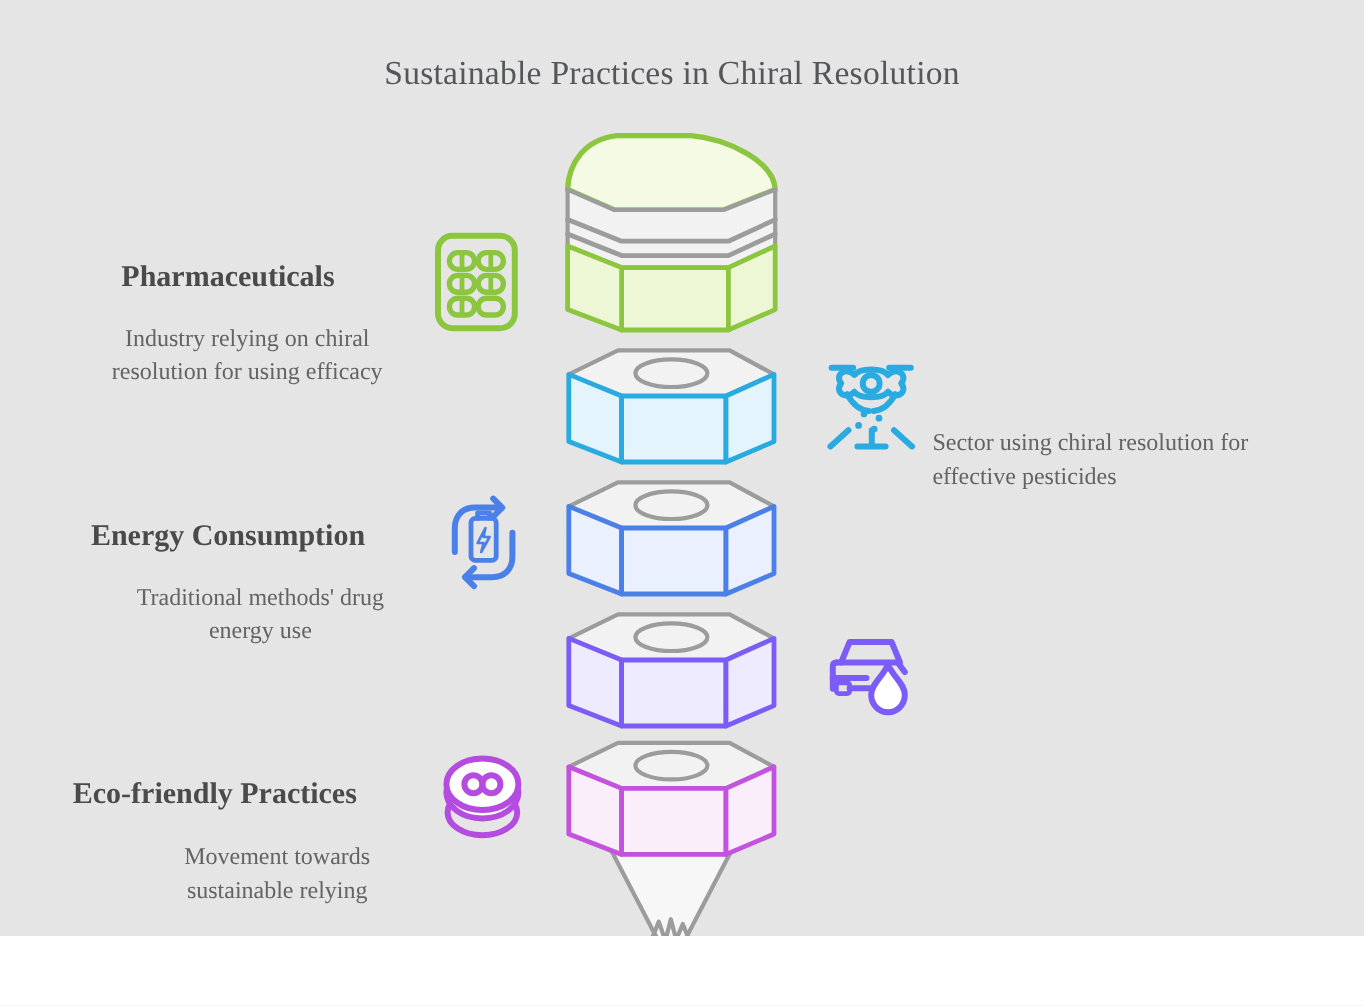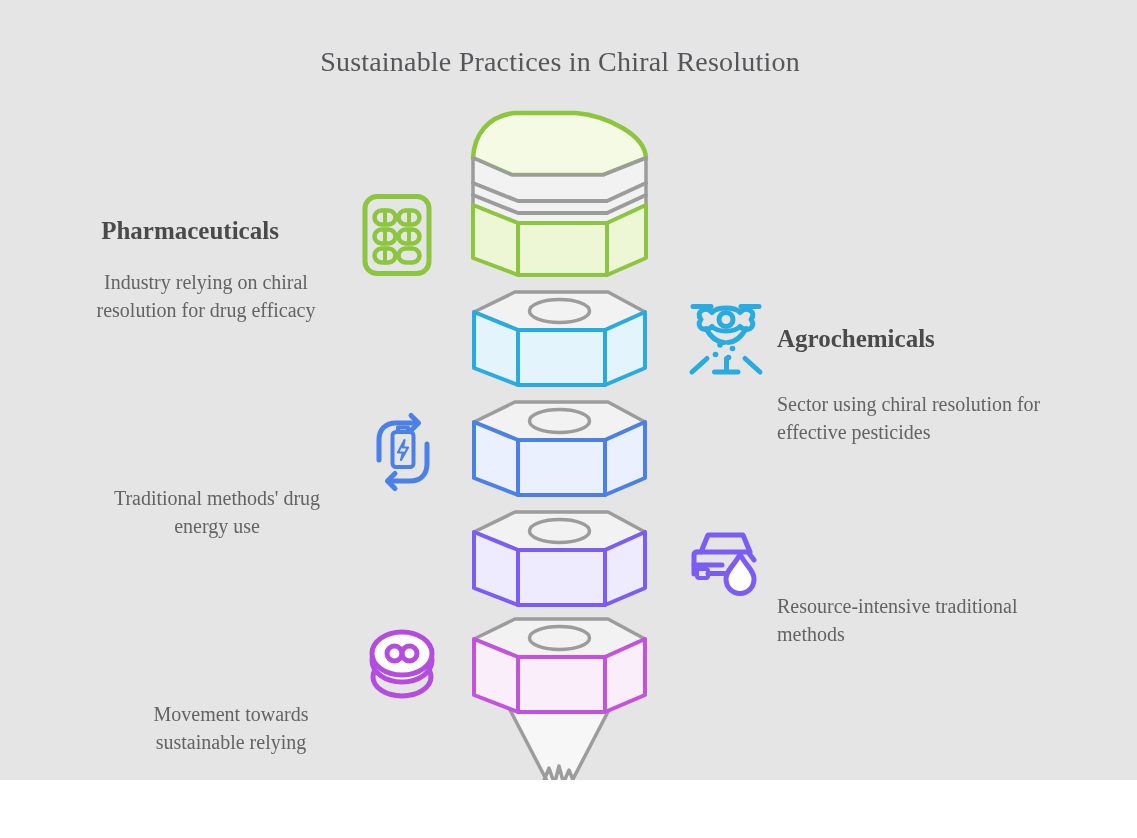--- a/index.html
+++ b/index.html
@@ -66,47 +66,49 @@
     <g stroke-linejoin="round" stroke-linecap="round">
       <path d="M34,539 L75,519 L168,519 L205,539 L165,557 L78,557 Z" stroke-width="3.5" fill="#F2F2F2" stroke="#9C9C9C"></path>
       <ellipse cx="119.5" cy="538" rx="30" ry="11.5" fill="none" stroke-width="3.5" stroke="#9C9C9C"></ellipse>
       <path d="M34,539 L78,557 L78,612 L34,595 Z" stroke-width="4" fill="#FAEEFB" stroke="#C353DF"></path>
       <path d="M78,557 L165,557 L165,612 L78,612 Z" stroke-width="4" fill="#FAEEFB" stroke="#C353DF"></path>
       <path d="M165,557 L205,539 L205,595 L165,612 Z" stroke-width="4" fill="#FAEEFB" stroke="#C353DF"></path>
     </g>
   </svg>
 
   <div class="heading r" style="left:40px; top:217px; width:300px;">Pharmaceuticals</div>
-  <div class="desc r" style="left:70px; top:268px; width:272px;">Industry relying on chiral resolution for drug efficacy</div>
+  <div class="desc r" style="left:70px; top:268px; width:272px;">Industry relying on chiral resolution for using efficacy</div>
   <svg class="abs" style="left:360px; top:191px;" width="74" height="88" viewBox="0 0 74 88">
     <g fill="none" stroke-linecap="round" stroke-linejoin="round" stroke="#8CC63F">
       <rect x="5" y="5.5" width="64" height="77" rx="12" stroke-width="5"></rect>
       <rect x="14.5" y="19.5" width="21" height="14" rx="7" stroke-width="4.5"></rect>
       <rect x="38.5" y="19.5" width="21" height="14" rx="7" stroke-width="4.5"></rect>
       <rect x="14.5" y="38.5" width="21" height="14" rx="7" stroke-width="4.5"></rect>
       <rect x="38.5" y="38.5" width="21" height="14" rx="7" stroke-width="4.5"></rect>
       <rect x="14.5" y="57.5" width="21" height="14" rx="7" stroke-width="4.5"></rect>
       <rect x="38.5" y="57.5" width="21" height="14" rx="7" stroke-width="4.5"></rect>
       <path d="M25,19.5 L25,33.5 M49,19.5 L49,33.5 M25,38.5 L25,52.5 M49,38.5 L49,52.5 M25,57.5 L25,71.5" stroke-width="4"></path>
     </g>
   </svg>
 
+  <div class="heading r" style="left:40px; top:433px; width:300px;">Energy Consumption</div>
   <div class="desc r" style="left:92px; top:484px; width:250px;">Traditional methods' drug energy use</div>
   <svg class="abs" style="left:366px; top:410px;" width="74" height="84" viewBox="0 0 74 84">
     <g fill="none" stroke-linecap="round" stroke-linejoin="round" stroke="#4A80E8">
       <path d="M13,50 L13,30 C13,19.5 19.5,13 30,13 L52,13" stroke-width="5"></path>
       <path d="M45,5.5 L52.5,13 L45,20.5" stroke-width="5"></path>
       <path d="M61,34 L61,54 C61,64.5 54.5,71 44,71 L22,71" stroke-width="5"></path>
       <path d="M29,63.5 L21.5,71 L29,78.5" stroke-width="5"></path>
       <path d="M32,22 L32,17.5 L42,17.5 L42,22" stroke-width="4"></path>
       <rect x="26.5" y="22" width="21" height="35" rx="3.5" stroke-width="4"></rect>
       <path d="M38.5,30 L32,42.5 L37,42.5 L35,50 L42,37.5 L37,37.5 Z" stroke-width="2.2"></path>
     </g>
   </svg>
 
+  <div class="heading r" style="left:18px; top:648px; width:322px;">Eco-friendly Practices</div>
   <div class="desc r" style="left:120px; top:700px; width:222px;">Movement towards sustainable relying</div>
   <svg class="abs" style="left:366px; top:627px;" width="72" height="78" viewBox="0 0 72 78">
     <g fill="none" stroke-linecap="round" stroke-linejoin="round" stroke="#B44CE0">
       <ellipse cx="36" cy="50" rx="29" ry="19" stroke-width="5"></ellipse>
       <ellipse cx="36" cy="33.5" rx="30" ry="21.5" fill="#ffffff" stroke-width="5"></ellipse>
       <ellipse cx="36" cy="26.5" rx="30" ry="21.5" fill="#ffffff" stroke-width="5"></ellipse>
       <circle cx="28.5" cy="26.5" r="7.5" stroke-width="5"></circle>
       <circle cx="43.5" cy="26.5" r="7.5" stroke-width="5"></circle>
     </g>
   </svg>
@@ -119,29 +121,27 @@
       <path d="M20,32.5 C25,42 32,46 38,46.5 M60,32.5 C55,42 48,46 42,46.5" stroke-width="5"></path>
       <g stroke="none" fill="#29ABE2">
         <circle cx="34" cy="49" r="2.8"></circle>
         <circle cx="46.5" cy="52.5" r="2.8"></circle>
         <circle cx="29.5" cy="58.5" r="2.8"></circle>
         <circle cx="42.5" cy="61.5" r="2.8"></circle>
       </g>
       <path d="M6,76 L21,62.5 M28.5,76 L52,76 M40.5,76 L40.5,62.5 M74,76 L59,62.5" stroke-width="5"></path>
     </g>
   </svg>
-  <div class="heading" style="left:777px; top:325px; width:340px;">Agrochemicals</div>
-  <div class="desc" style="left:777px; top:390px; width:284px;">Sector using chiral resolution for effective pesticides</div>
+  <div class="desc" style="left:777px; top:355px; width:284px;">Sector using chiral resolution for effective pesticides</div>
 
   <svg class="abs" style="left:686px; top:521px;" width="80" height="78" viewBox="0 0 80 78">
     <g fill="none" stroke-linecap="round" stroke-linejoin="round" stroke="#7C5CF6">
       <path d="M15,31 L22,14 L57,14 L64,31" stroke-width="5"></path>
       <path d="M11,31 L62,31 L68,39" stroke-width="5"></path>
       <path d="M11,31 C9,31 8,32 8,34 L8,53" stroke-width="5"></path>
       <path d="M8,44 L36,44" stroke-width="5"></path>
       <rect x="11" y="48" width="11" height="9" rx="2" stroke-width="4"></rect>
       <path d="M22,52.5 L39,52.5" stroke-width="5"></path>
       <path d="M54,33 C59,44 68,49 68,58 C68,66 62,72.5 54,72.5 C46,72.5 40,66 40,58 C40,49 49,44 54,33 Z" stroke-width="5" fill="#ffffff"></path>
     </g>
   </svg>
-  <div class="desc" style="left:777px; top:592px; width:300px;">Resource-intensive traditional methods</div>
 
 </div>
 
 </body></html>

